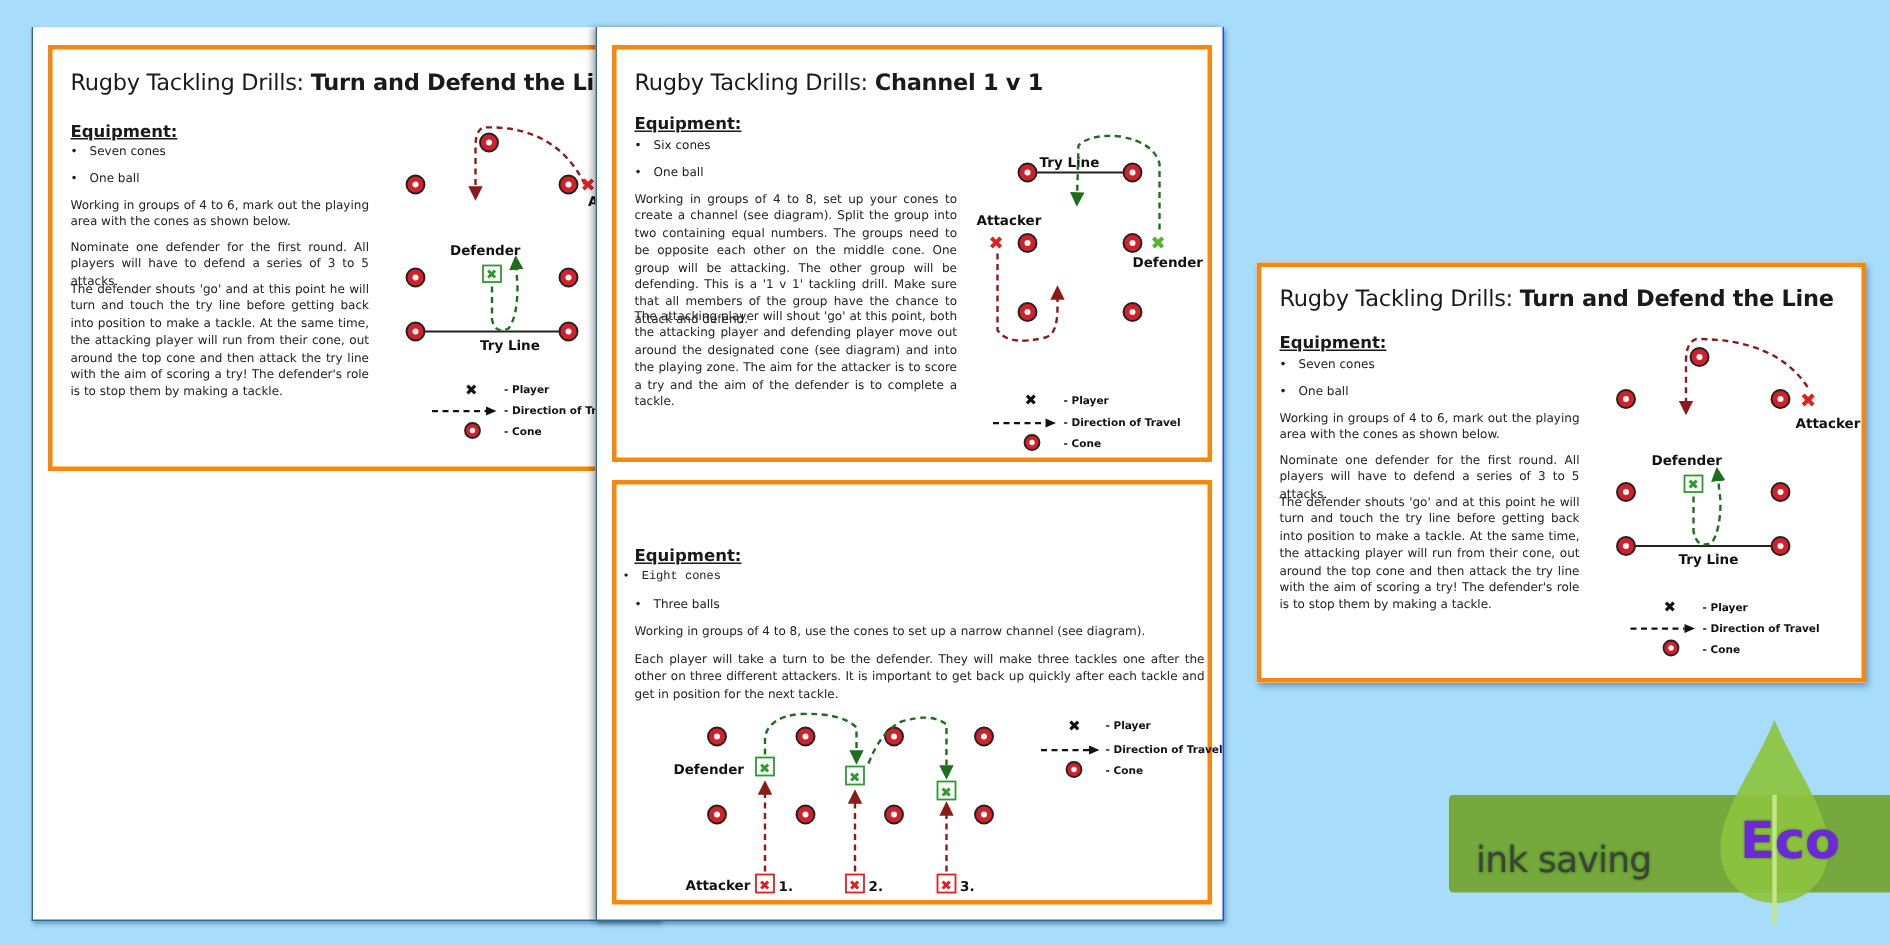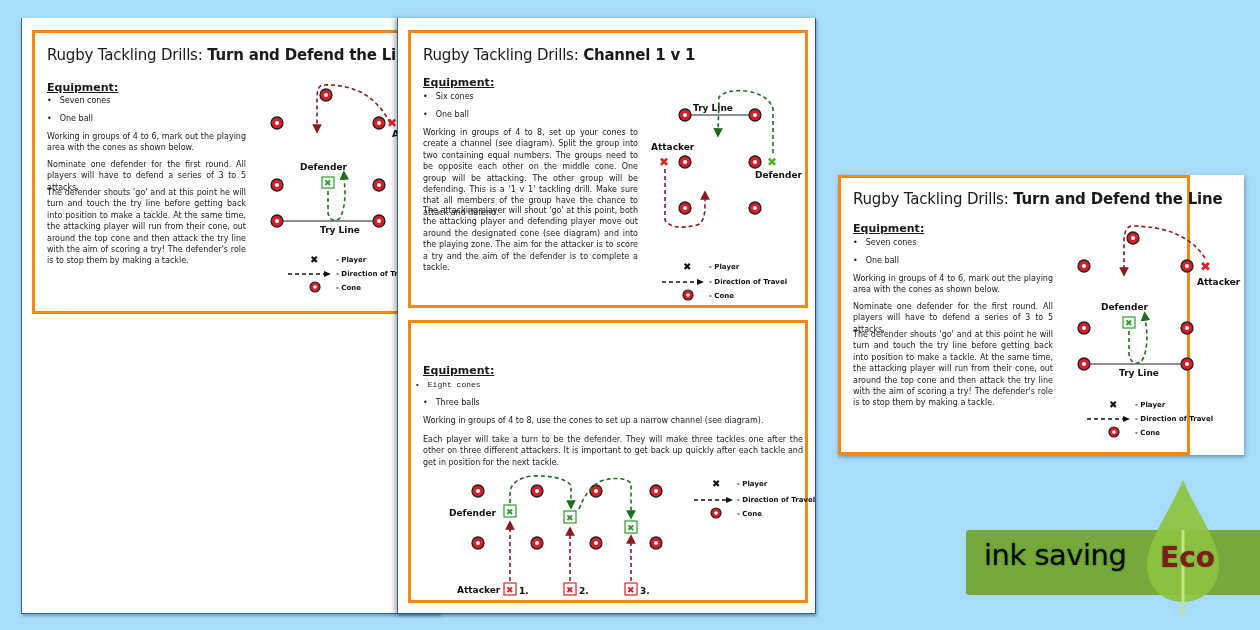--- a/index.html
+++ b/index.html
@@ -13,22 +13,22 @@
   .title .pre { font-weight: normal; }
   .title .name { font-weight: bold; }
   .eq { position: absolute; font-weight: bold; font-size: 11px; text-decoration: underline; }
   .bul { position: absolute; font-size: 8px; white-space: nowrap; }
   .bul::before { content: "•"; margin-right: 8px; }
   .para { position: absolute; font-size: 8px; line-height: 11.4px; text-align: justify; color: #222; }
   svg { position: absolute; overflow: visible; }
   .lbl { font-family: "DejaVu Sans", sans-serif; font-weight: bold; font-size: 9px; fill: #111; }
 
   .eco { position: absolute; left: 966px; top: 530px; width: 294px; height: 65px; background: #77a83e; border-radius: 3px 0 0 3px; }
-  .eco-text { position: absolute; left: 18px; top: 8px; font-size: 29px; color: #000000; font-family: "DejaVu Sans", sans-serif; letter-spacing: -0.5px; text-shadow: 0 0 2px #3f8a12, 0 0 2px #3f8a12; }
-  .eco-word { position: absolute; left: 1160px; top: 541px; font-size: 28px; font-weight: bold; color: #7f1d1d; text-shadow: 0 0 2px #3f8a12; }
+  .eco-text { position: absolute; left: 18px; top: 29px; font-size: 24px; color: #404040; font-family: "DejaVu Sans", sans-serif; letter-spacing: -0.5px; text-shadow: 0 0 2px #3f8a12, 0 0 2px #3f8a12; }
+  .eco-word { position: absolute; left: 1160px; top: 541px; font-size: 34px; font-weight: bold; color: #6d28d9; text-shadow: 0 0 2px #3f8a12; }
 </style>
 </head>
 <body>
 
 <div class="page" style="left:21px;top:18px;width:419px;height:596px;">
   <div class="card" style="left:10px;top:12px;width:370px;height:284px;">
     <div class="title" style="left:12px;top:13px;">
       <span class="pre">Rugby Tackling Drills:</span>
       <span class="name">Turn and Defend the Line</span>
     </div>
@@ -214,21 +214,21 @@
         <text x="316" y="29" font-size="7" font-weight="bold" fill="#111">- Direction of Travel</text>
         <circle cx="295" cy="40" r="5" fill="#d3202a" stroke="#222" stroke-width="1.2"></circle>
           <circle cx="295" cy="40" r="1.8" fill="#fff"></circle>
         <text x="316" y="43" font-size="7" font-weight="bold" fill="#111">- Cone</text>
       </g>
     </svg>
   </div>
 </div>
 
 <div class="page" style="left:838px;top:175px;width:406px;height:280px;border:none;box-shadow:1px 2px 4px rgba(0,40,80,0.4);">
-  <div class="card" style="left:0;top:0;width:352px;height:280px;padding-left:48px;">
+  <div class="card" style="left:0;top:0;width:406px;height:280px;padding-left:48px;">
     <div class="title" style="left:12px;top:12px;">
       <span class="pre">Rugby Tackling Drills:</span>
       <span class="name">Turn and Defend the Line</span>
     </div>
     <div class="eq" style="left:12px;top:44px;">Equipment:</div>
     <div class="bul" style="left:12px;top:60px;">Seven cones</div>
     <div class="bul" style="left:12px;top:78px;">One ball</div>
     <div class="para" style="left:12px;top:95px;width:200px;">Working in groups of 4 to 6, mark out the playing area with the cones as shown below.</div>
     <div class="para" style="left:12px;top:123px;width:200px;">Nominate one defender for the first round. All players will have to defend a series of 3 to 5 attacks.</div>
     <div class="para" style="left:12px;top:151px;width:200px;">The defender shouts 'go' and at this point he will turn and touch the try line before getting back into position to make a tackle. At the same time, the attacking player will run from their cone, out around the top cone and then attack the try line with the aim of scoring a try! The defender's role is to stop them by making a tackle.</div>

